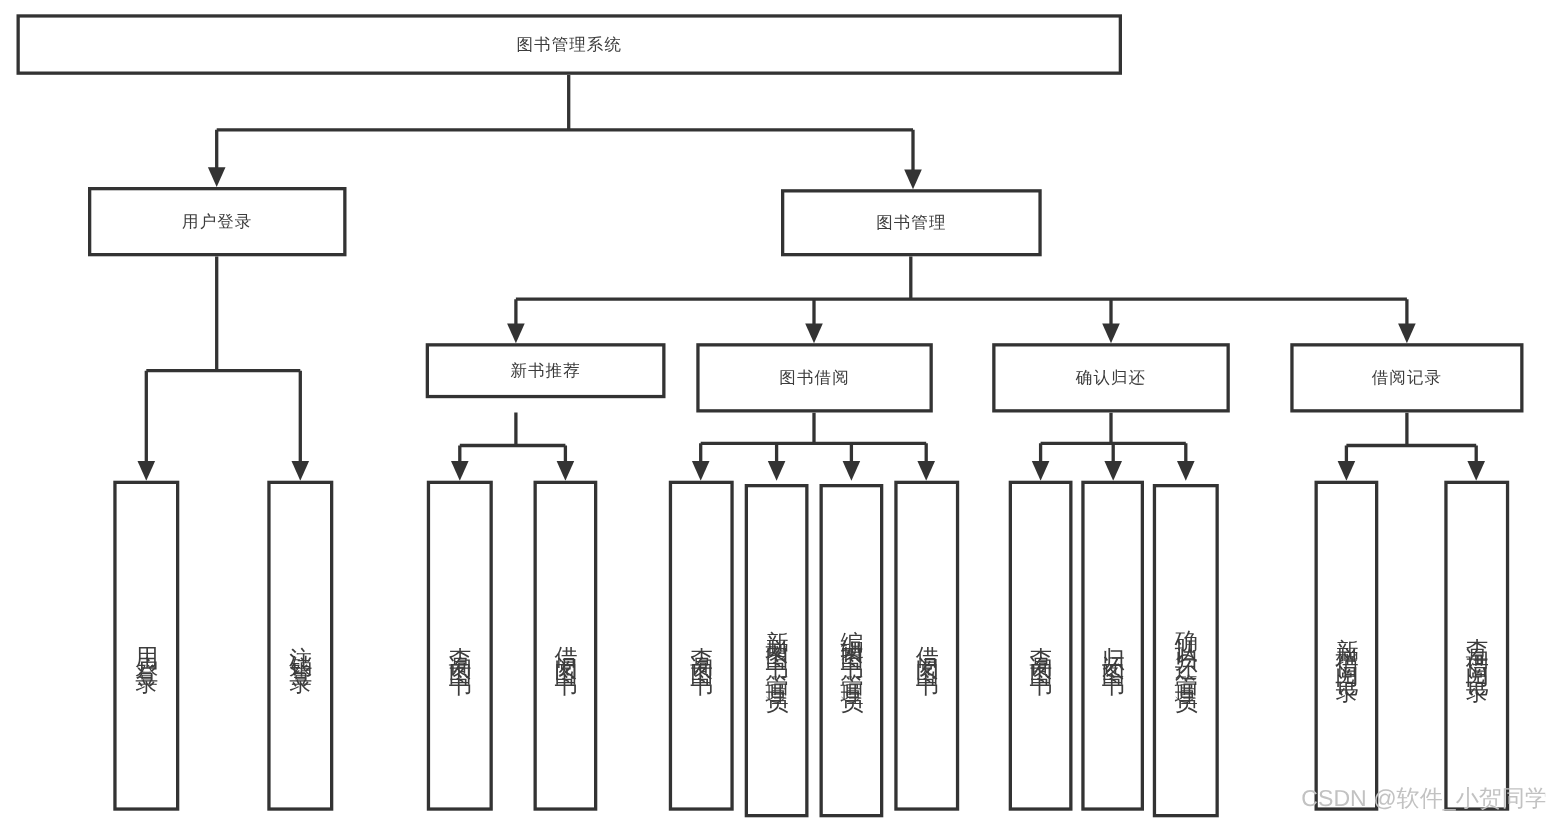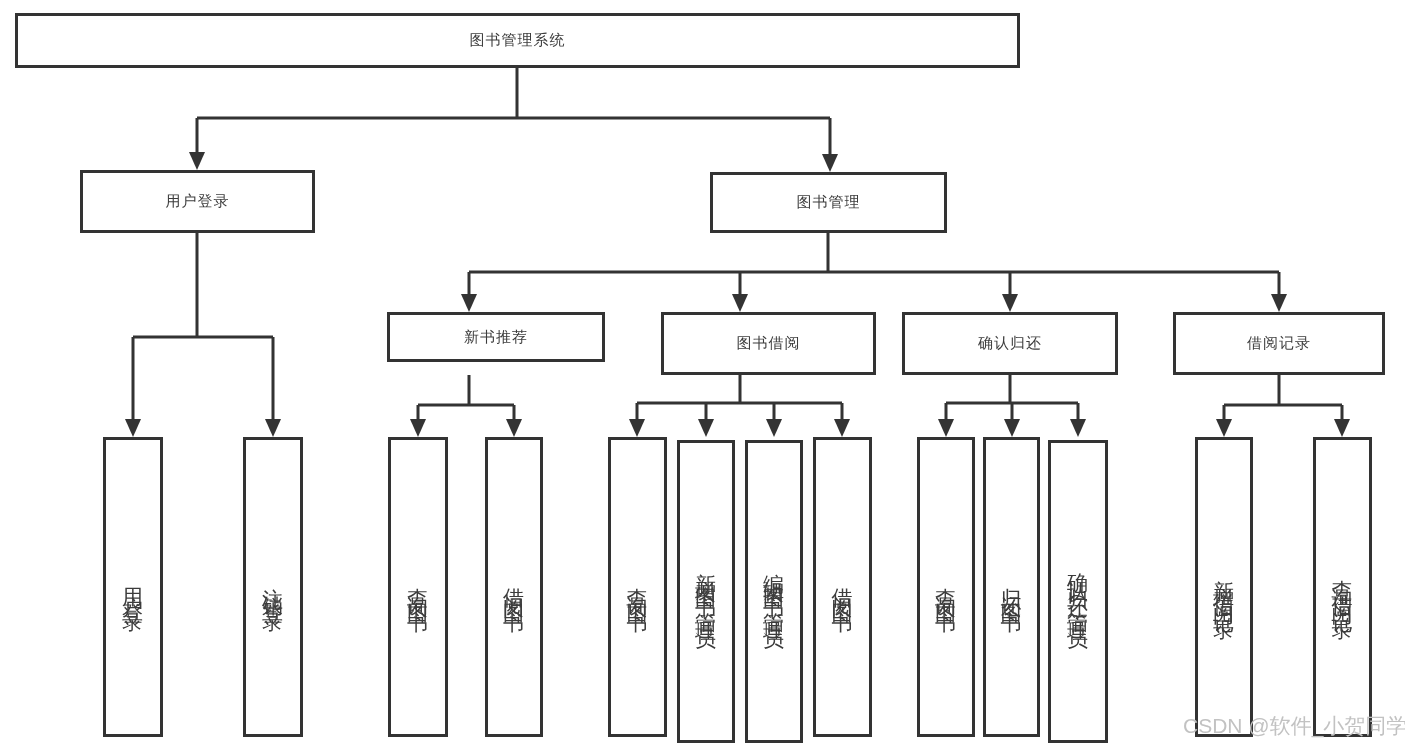--- a/index.html
+++ b/index.html
@@ -98,21 +98,21 @@
   <div class="node hbox" style="left:80px; top:170px; width:235px; height:63px;">
     <span>用户登录</span>
   </div>
   <div class="node hbox" style="left:710px; top:172px; width:237px; height:61px;">
     <span>图书管理</span>
   </div>
 
   <div class="node hbox" style="left:374px; top:312px; width:218px; height:50px;margin-left:13px;">
     <span>新书推荐</span>
   </div>
-  <div class="node hbox" style="left:633px; top:312px; width:215px; height:63px;margin-left:28px;">
+  <div class="node hbox" style="left:633px; top:312px; width:215px; height:63px;">
     <span>图书借阅</span>
   </div>
   <div class="node hbox" style="left:902px; top:312px; width:216px; height:63px;">
     <span>确认归还</span>
   </div>
   <div class="node hbox" style="left:1173px; top:312px; width:212px; height:63px;">
     <span>借阅记录</span>
   </div>
 
   <div class="node vbox" style="left:103px; top:437px; width:60px; height:300px;">

